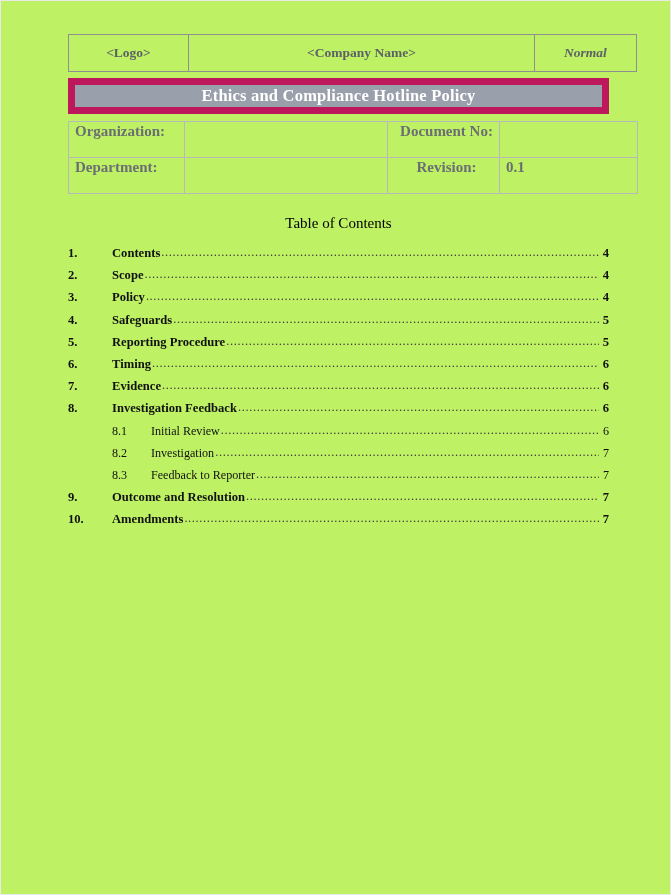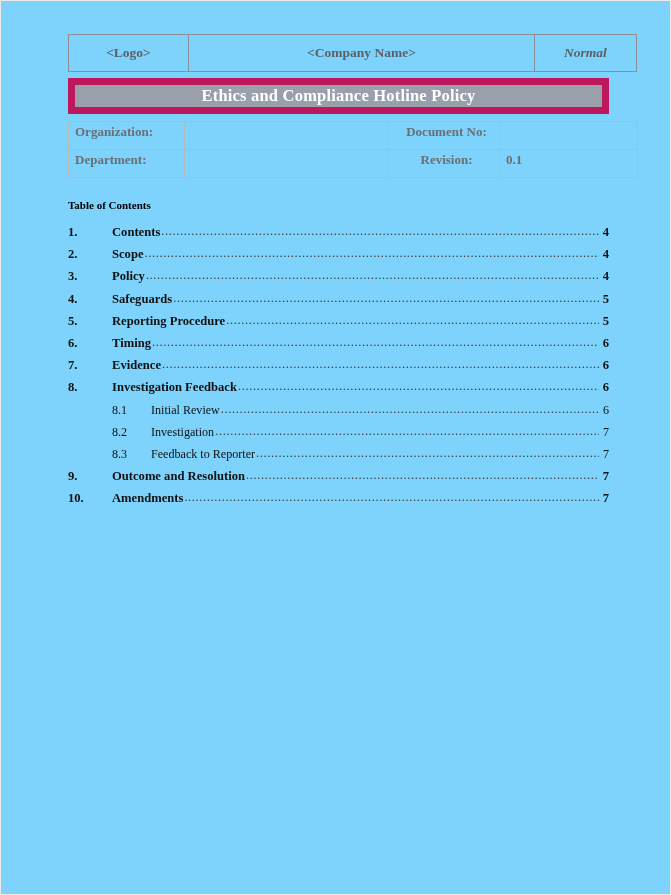--- a/index.html
+++ b/index.html
@@ -11,21 +11,21 @@
     width: 671px;
     height: 895px;
     font-family: "Liberation Serif", "DejaVu Serif", serif;
     -webkit-font-smoothing: antialiased;
   }
 
   .page {
     position: relative;
     width: 671px;
     height: 895px;
-    background: #7dd3fc;
+    background: #bef264;
     box-sizing: border-box;
     border: 1px solid #e9e9e9;
     overflow: hidden;
   }
 
   .content {
     position: absolute;
     left: 67px;
     top: 33px;
     width: 541px;
@@ -79,37 +79,38 @@
   
   table.meta-table {
     width: 541px;
     border-collapse: collapse;
     table-layout: fixed;
     margin-top: 7px;
   }
   table.meta-table td {
     border: 1px solid #b6b8bb;
     height: 19px;
-    font-size: 13px;
+    font-size: 15px;
     color: #6b6e73;
-    padding: 0 0 8px 6px;
+    padding: 0 0 16px 6px;
     vertical-align: middle;
     white-space: nowrap;
     overflow: hidden;
     margin-top: 18px;
   }
   td.meta-label { font-weight: bold; width: 109px; }
   td.meta-blank { width: 196px; }
   td.meta-label2 { font-weight: bold; width: 105px; text-align: center; }
   td.meta-value { font-weight: bold; width: 131px; }
 
   
   .toc-heading {
-    font-size: 11px;
-    font-weight: bold;
+    text-align: center;
+    font-size: 15px;
+    font-weight: normal;
     color: #000000;
     margin-top: 21px;
   }
 
   .toc-list {
     margin-top: 14px;
   }
 
   .toc-row {
     display: flex;

